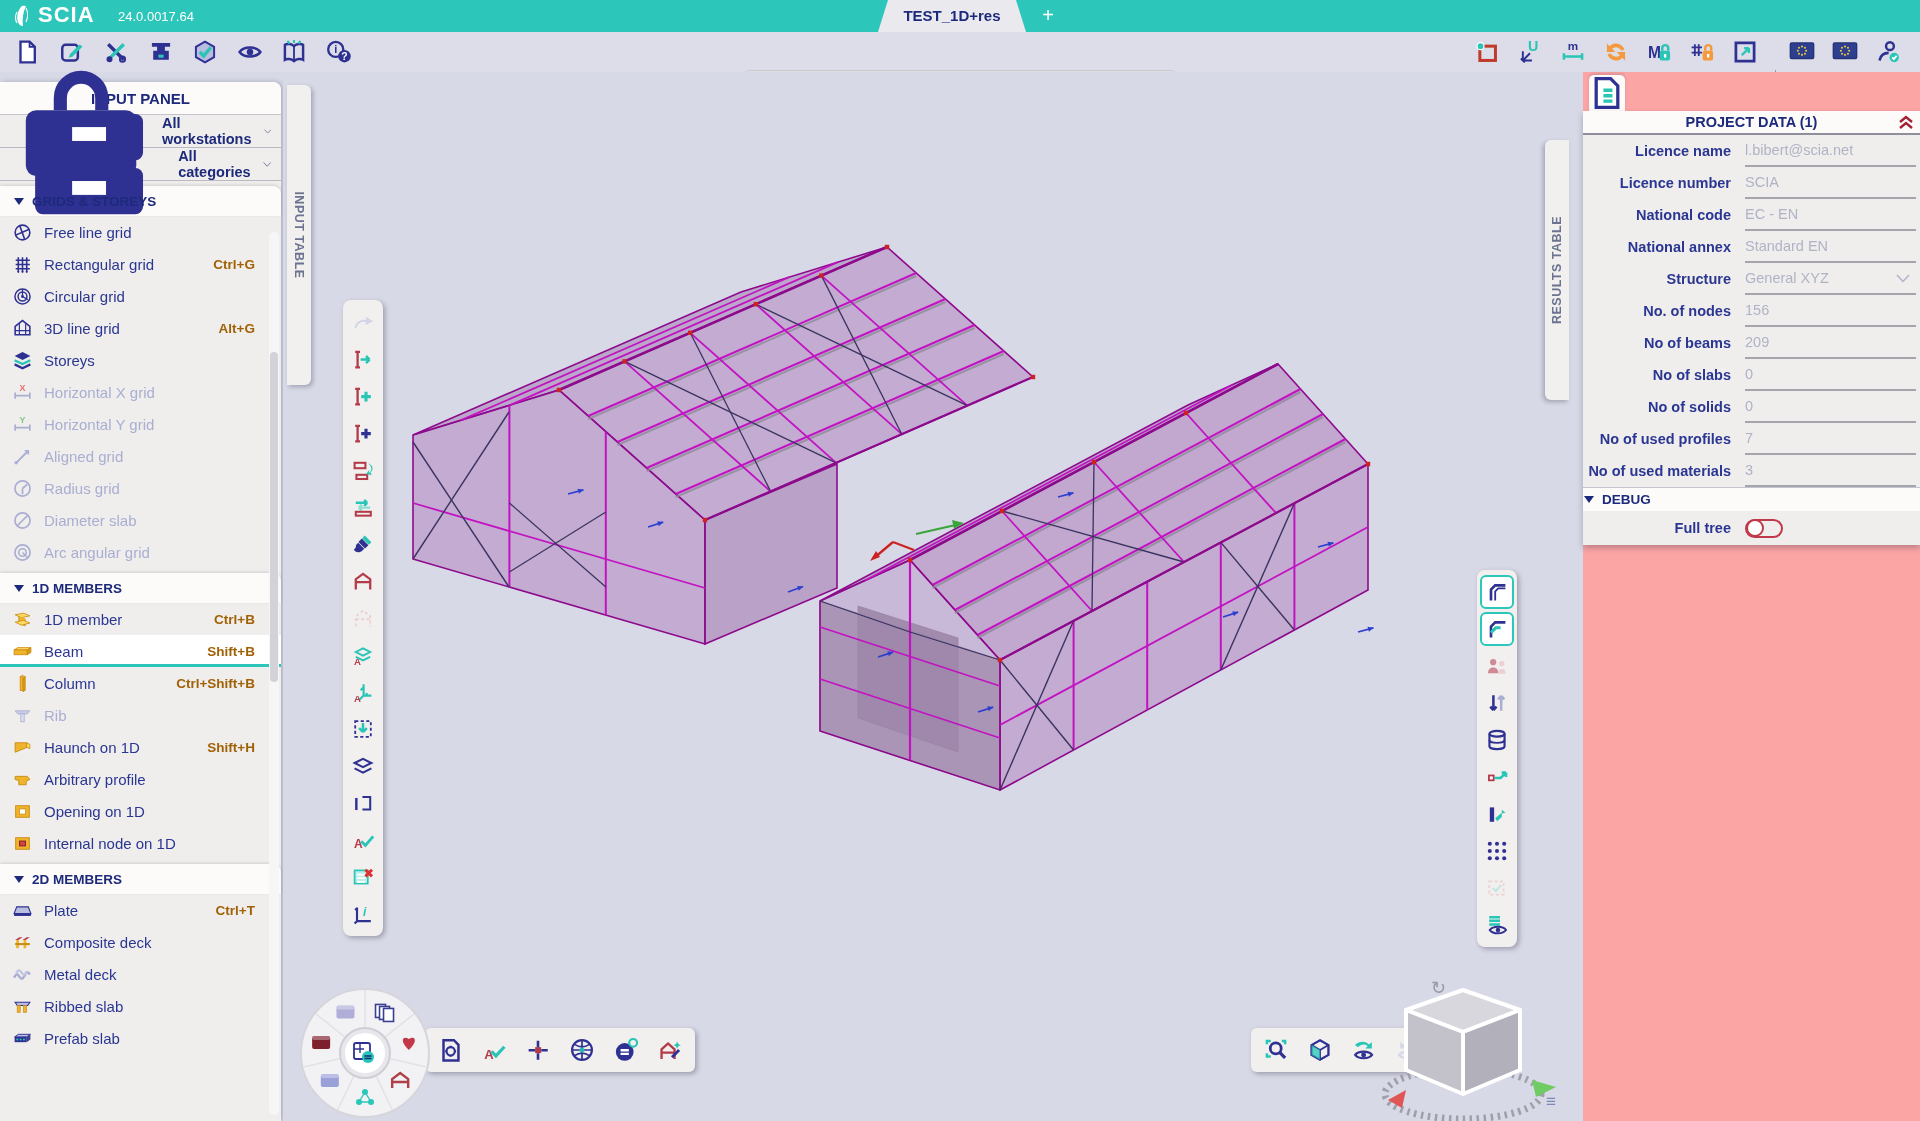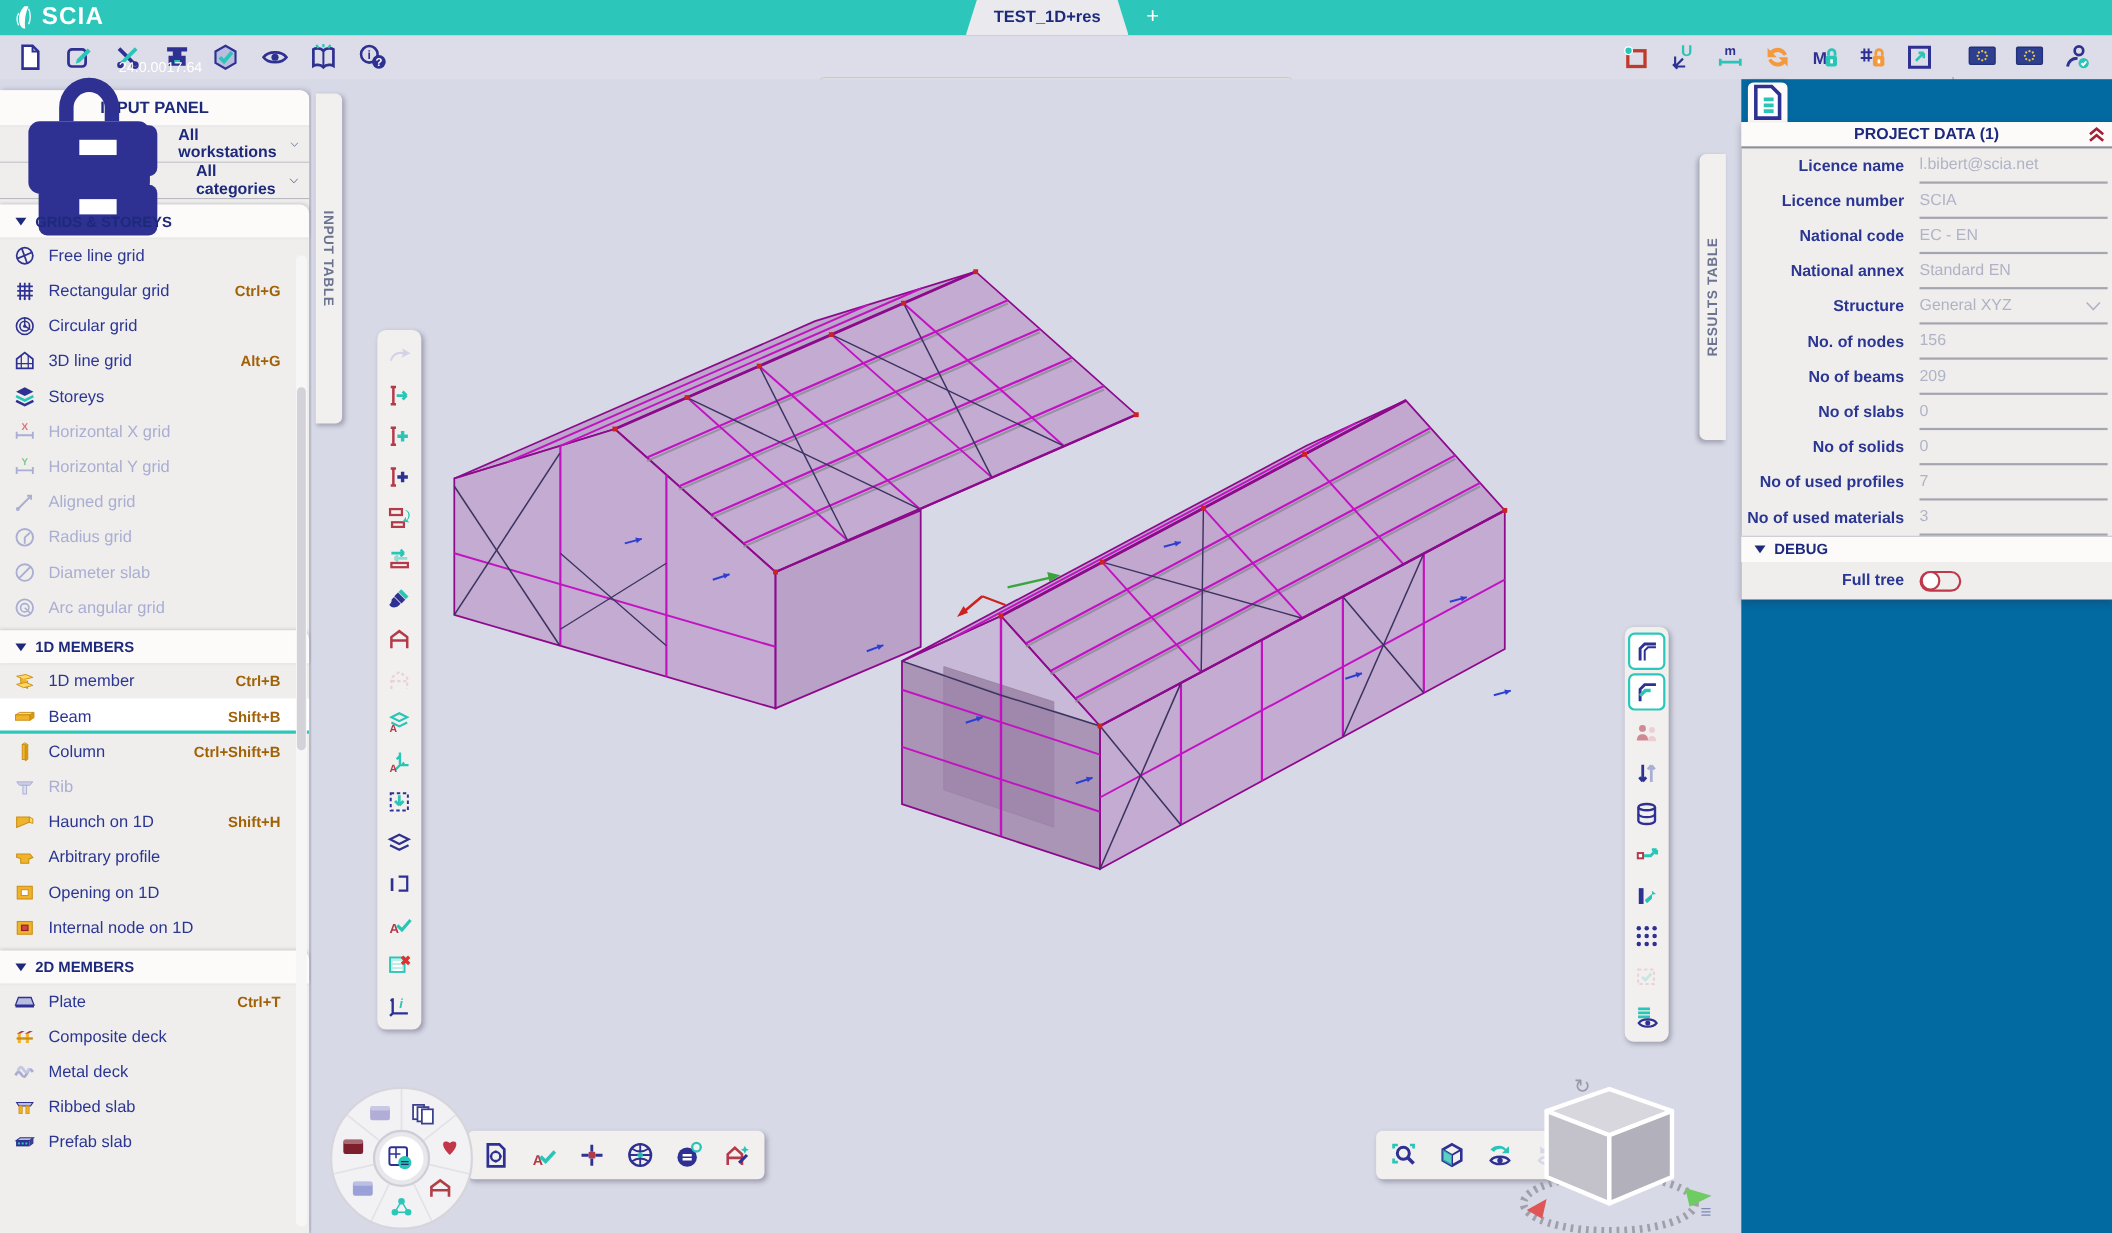--- a/index.html
+++ b/index.html
@@ -2,21 +2,21 @@
 <html><head>
 <meta charset="utf-8">
 <style>
   * { margin:0; padding:0; box-sizing:border-box; }
   html,body { width:1920px; height:1121px; overflow:hidden; font-family:"Liberation Sans",sans-serif; background:#d8d9e6; }
   .abs { position:absolute; }
   
   #titlebar { position:absolute; left:0; top:0; width:1920px; height:32px; background:#2cc7ba; color:#fff; z-index:50; }
   #brand { position:absolute; left:38px; top:2px; font-size:22px; font-weight:bold; letter-spacing:1px; }
   #leaf { position:absolute; left:10px; top:4px; width:24px; height:24px; }
-  #version { position:absolute; left:108px; top:9px; font-size:13px;margin-top:44px; }
+  #version { position:absolute; left:118px; top:9px; font-size:13px; }
   #doc-tab { position:absolute; left:878px; top:0; width:148px; height:32px; background:#e9e9ee; color:#1d2a7c; font-weight:bold; font-size:15px; text-align:center; line-height:32px; clip-path:polygon(10px 0,calc(100% - 10px) 0,100% 100%,0 100%); }
   #new-tab { position:absolute; left:1036px; top:4px; font-size:20px; color:#fff; width:24px; text-align:center; cursor:pointer; }
   
   #toolbar { position:absolute; left:0; top:32px; width:1920px; height:40px; background:#dcdde8; }
   .tbtn { position:absolute; top:2px; width:38px; height:36px; display:flex; align-items:center; justify-content:center; border-radius:4px; }
   .tbtn svg { width:26px; height:26px; }
   #search-box { position:absolute; left:743px; top:38px; width:434px; height:28px; background:#f3f3f6; border:1px solid #c9c9d6; border-radius:7px; box-shadow:inset 1px 1px 2px rgba(0,0,0,.12); padding:0 12px; font-style:italic; font-size:14.5px; color:#8a8a99; font-family:"Liberation Sans",sans-serif; }
   #lc-combo { position:absolute; left:1345px; top:40px; width:110px; height:24px; color:#2b3693; font-size:15px; display:flex; align-items:center; gap:8px; cursor:pointer; }
   .vsep { position:absolute; top:38px; width:1px; height:30px; background:#9a9aa8; }
   
@@ -45,31 +45,31 @@
   .vtoolbar .vbtn { width:32px; height:32px; display:flex; align-items:center; justify-content:center; border-radius:5px; cursor:pointer; }
   .vtoolbar .vbtn svg { width:24px; height:24px; }
   .vbtn.sel { outline:2.5px solid #2cc7ba; outline-offset:-1px; background:#fff; }
   .htoolbar { position:absolute; height:44px; background:#f1f0ee; border-radius:6px; box-shadow:2px 2px 5px rgba(40,40,70,.35); display:flex; align-items:center; padding:0 8px; gap:10px; }
   .htoolbar .vbtn { width:34px; height:34px; display:flex; align-items:center; justify-content:center; cursor:pointer; }
   .htoolbar .vbtn svg { width:26px; height:26px; }
   #wheel { position:absolute; left:15px; top:914px; width:134px; height:134px; cursor:pointer; }
   #grip { position:absolute; left:1263px; top:1020px; color:#7d88b8; font-size:17px; cursor:pointer; }
   #rotate-hint { position:absolute; left:1148px; top:905px; color:#9a98a6; font-size:18px; }
   
-  #right-dock { position:absolute; left:1583px; top:72px; width:337px; height:1049px; background:#0369a1; }
+  #right-dock { position:absolute; left:1583px; top:72px; width:337px; height:1049px; background:#fca5a5; }
   #pd-tabicon { position:absolute; left:6px; top:3px; width:36px; height:36px; background:#fcfbf9; border-radius:5px 5px 0 0; display:flex; align-items:center; justify-content:center; box-shadow:0 -2px 3px rgba(40,40,70,.15); cursor:pointer; }
   #pd-card { position:absolute; left:0; top:39px; width:337px; background:#efeeec; box-shadow:0 3px 6px rgba(40,40,70,.3); }
   #pd-header { height:24px; background:#fcfbf9; display:flex; align-items:center; border-bottom:2px solid #8f8f9c; }
   #pd-title { flex:1; text-align:center; font-weight:bold; font-size:14.5px; color:#1d2a7c; }
   #pd-collapse { width:28px; cursor:pointer; display:flex; justify-content:center; }
   .prow { height:32px; display:flex; align-items:center; font-size:14.5px; }
   .prow .plabel { width:162px; text-align:right; color:#2b3693; font-weight:bold; padding-right:14px; white-space:nowrap; }
   .prow .pval { flex:1; color:#b0b3c6; border-bottom:2px solid #a5a5b0; height:100%; display:flex; align-items:center; margin-right:4px; position:relative; }
   .prow .pval svg { position:absolute; right:6px; }
-  #debug-header { height:24px; background:#fcfbf9; display:flex; align-items:center; gap:8px; padding-left:12px; font-weight:bold; font-size:13.5px; color:#1d2a7c; border-top:1px solid #c4c4cc; cursor:pointer; }
+  #debug-header { height:24px; background:#fcfbf9; display:flex; align-items:center; gap:8px; padding-left:1px; font-weight:bold; font-size:13.5px; color:#1d2a7c; border-top:1px solid #c4c4cc; cursor:pointer; }
   #fulltree-row { height:34px; display:flex; align-items:center; }
   #fulltree-row .plabel { width:162px; text-align:right; color:#2b3693; font-weight:bold; padding-right:14px; font-size:14.5px; }
   #toggle { width:38px; height:19px; border:2px solid #c0394b; border-radius:10px; position:relative; cursor:pointer; }
   #toggle .knob { position:absolute; left:-1px; top:-1.5px; width:18px; height:18px; border-radius:50%; background:#fff; border:2px solid #c0394b; }
   .tri { width:0; height:0; border-left:5px solid transparent; border-right:5px solid transparent; border-top:7px solid #1d2a7c; }
 </style>
 </head>
 <body>
 
 <div id="titlebar">

